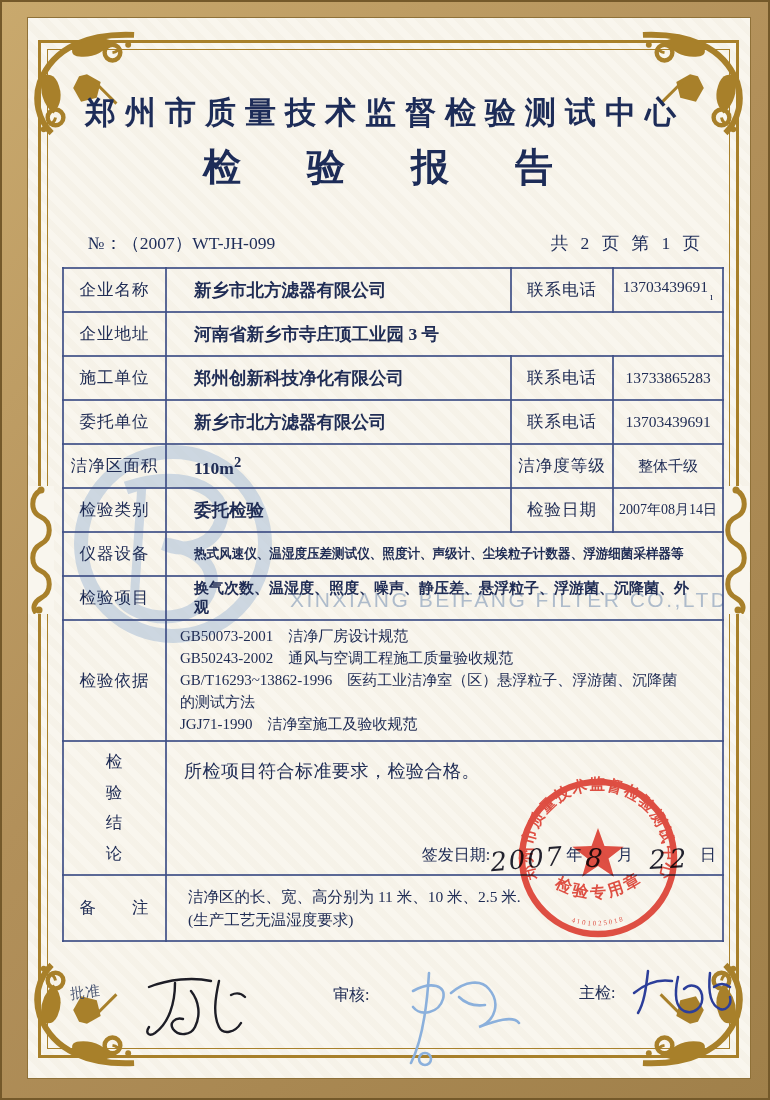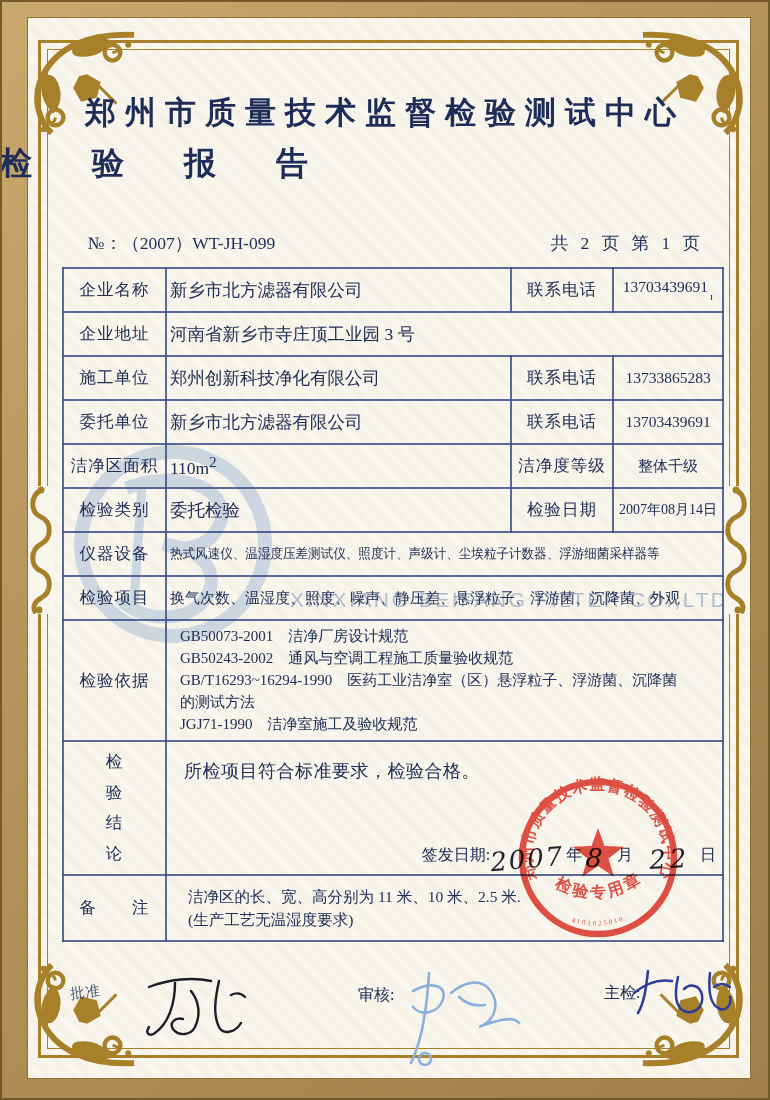--- a/index.html
+++ b/index.html
@@ -17,40 +17,40 @@
   .corner.tl{left:30px;top:31px;}
   .corner.tr{right:23px;top:31px;transform:scaleX(-1);}
   .corner.bl{left:30px;bottom:33px;transform:scaleY(-1);}
   .corner.br{right:23px;bottom:33px;transform:scale(-1,-1);}
   .scroll{position:absolute;width:30px;height:128px;z-index:4;}
   .scroll.left{left:26px;top:486px;}
   .scroll.right{right:19px;top:486px;transform:scaleX(-1);}
   
   .title1{position:absolute;left:0;right:0;top:92px;text-align:center;font-size:31px;
           letter-spacing:9px;color:#1d2c58;font-weight:600;z-index:5;}
-  .title2{position:absolute;left:0;right:0;top:142px;font-size:32px;
+  .title2{position:absolute;left:0;right:0;top:142px;text-align:center;font-size:38px;
           letter-spacing:14px;color:#1d2c58;font-weight:600;z-index:5;}
   .no-line{position:absolute;left:88px;right:66px;top:231px;z-index:5;display:flex;
            justify-content:space-between;font-size:17.5px;color:#1d2c58;}
   .no-line .pages{letter-spacing:4px;}
   
   .wm{position:absolute;z-index:2;pointer-events:none;}
   .wm-logo{left:68px;top:436px;}
   .wm-text{left:283px;top:482px;font-size:100px;font-weight:bold;letter-spacing:14px;
            color:#8d9db6;opacity:.42;font-family:"Liberation Sans",sans-serif;white-space:nowrap;}
   .wm-en{left:290px;top:588px;font-size:21px;letter-spacing:2.5px;color:#a2b2c6;opacity:.85;
          font-family:"Liberation Sans",sans-serif;white-space:nowrap;}
   
   table.info{position:absolute;left:62px;top:267px;width:660px;z-index:5;
              border-collapse:collapse;table-layout:fixed;background:transparent;}
   table.info td{border:2px solid rgba(64,80,134,.85);color:#202d55;overflow:hidden;}
   tr.r{height:44px;}
   td.lab{text-align:center;font-size:16.5px;letter-spacing:1px;}
   td.lab.sm{font-size:14px;letter-spacing:0;}
-  td.val{padding:0 3px;font-size:17.5px;}
+  td.val{padding:0 27px;font-size:17.5px;font-weight:bold;}
   td.sub{text-align:center;font-size:15px;letter-spacing:0;}
   td.sub.num{font-size:15.5px;font-family:"Liberation Serif",serif;letter-spacing:0;}
   td.val.mid{font-size:15px;}
   td.val.tight{font-size:13.5px;white-space:nowrap;transform-origin:left center;}
   td.val.tight .squeeze{display:inline-block;transform:scaleX(.93);transform-origin:left center;white-space:nowrap;}
   tr.basis-row{height:114px;}
   .basis-lines{padding:4px 12px;font-size:15px;line-height:1.46;font-family:Liberation Serif, serif;}
   tr.concl-row{height:134px;}
   td.vlab div{line-height:1;}
   .vstack{display:flex;flex-direction:column;align-items:center;gap:14px;font-size:16.5px;}
@@ -65,21 +65,21 @@
   .unit{margin:0 2px;}
   tr.remark-row{height:66px;}
   .remark-lines{padding:2px 20px;font-size:15.5px;line-height:1.5;}
   .tick{display:inline-block;font-size:11px;vertical-align:-8px;margin-left:2px;color:#202d55;}
   
   .seal{position:absolute;left:513px;top:773px;z-index:7;opacity:.88;mix-blend-mode:multiply;}
   
   .foot{position:absolute;left:0;right:0;top:975px;z-index:6;}
   .approve{position:absolute;left:70px;top:8px;font-size:14.5px;color:#3a4766;
            transform:rotate(-7deg);letter-spacing:1px;opacity:.9;}
-  .lbl{position:absolute;font-size:16px;color:#202d55;margin-left:25px;}
+  .lbl{position:absolute;font-size:16px;color:#202d55;}
   .review-lbl{left:333px;top:10px;}
   .chief-lbl{left:579px;top:8px;}
   .sig{position:absolute;}
   .sig.apv{left:135px;top:-18px;}
   .sig.rvw{left:385px;top:-12px;}
   .sig.chf{left:626px;top:-14px;}
 </style>
 </head>
 <body>
 
@@ -197,21 +197,21 @@
     <tr class="r">
       <td class="lab">检验项目</td>
       <td class="val mid" colspan="3">换气次数、温湿度、照度、噪声、静压差、悬浮粒子、浮游菌、沉降菌、外观</td>
     </tr>
     <tr class="basis-row">
       <td class="lab">检验依据</td>
       <td colspan="3">
         <div class="basis-lines">
           <div>GB50073-2001　洁净厂房设计规范</div>
           <div>GB50243-2002　通风与空调工程施工质量验收规范</div>
-          <div>GB/T16293~16294-1990　医药工业洁净室（区）悬浮粒子、浮游菌、沉降菌</div>
+          <div>GB/T16293~13862-1996　医药工业洁净室（区）悬浮粒子、浮游菌、沉降菌</div>
           <div>的测试方法</div>
           <div>JGJ71-1990　洁净室施工及验收规范</div>
         </div>
       </td>
     </tr>
     <tr class="concl-row">
       <td class="lab vlab">
         <div class="vstack">
           <div>检</div>
           <div>验</div>

